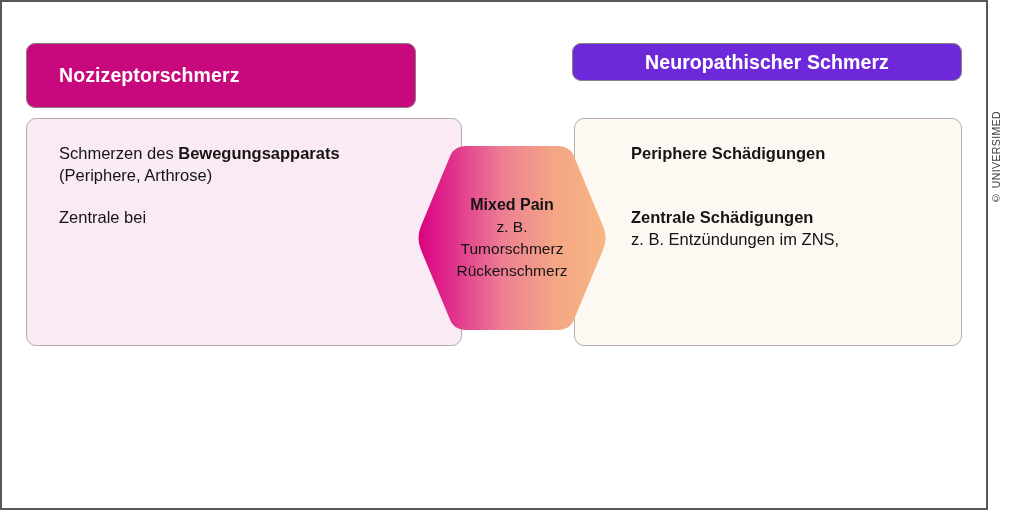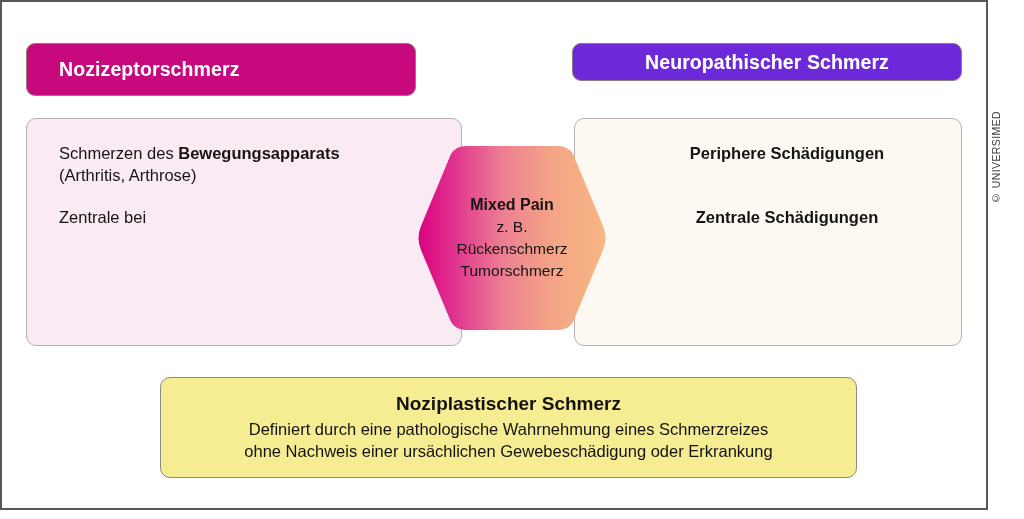--- a/index.html
+++ b/index.html
@@ -57,21 +57,21 @@
     border-radius: 9px;
     border: 1px solid #8a807c;
     display: flex;
     align-items: center;
     font-weight: bold;
     font-size: 19.5px;
     color: #ffffff;
     letter-spacing: 0.1px;
   }
   .hdr-left {
-    left: 26px;  top: 43px;  width: 390px; height: 53px;
+    left: 26px;  top: 43px;  width: 390px; height: 65px;
     background: #c8097d;
     justify-content: flex-start;
     padding-left: 32px;
   }
   .hdr-right {
     left: 572px; top: 43px;  width: 390px; height: 38px;
     background: #6d28d9;
     justify-content: center;
     text-shadow: 0 0 1px rgba(255,255,255,0.25);
   }
@@ -89,21 +89,20 @@
   }
   .panel-left {
     left: 26px;  top: 118px; width: 436px; height: 228px;
     background: #faeaf3;
     padding: 24px 18px 0 32px;
   }
   .panel-right {
     left: 574px; top: 118px; width: 388px; height: 228px;
     background: #fdf8f2;
     padding: 24px 18px 0 56px;
-    text-align: center;
   }
   .panel p {
     margin: 0 0 20px 0;
   }
   .panel p:last-child { margin-bottom: 0; }
   .panel b { font-weight: bold; }
 
   
   .hexwrap {
     position: absolute;
@@ -166,62 +165,57 @@
 
   <div class="copyright">© UNIVERSIMED</div>
 
   <div class="hdr hdr-left">
     <span>Nozizeptorschmerz</span>
   </div>
 
   <div class="panel panel-left">
     <p>
       <span>Schmerzen des </span><b>Bewegungsapparats</b><br>
-      <span>(Arthritis, Arthrose)</span>
+      <span>(Periphere, Arthrose)</span>
     </p>
     <p>
       <span>Zentrale bei</span><br>
     </p>
   </div>
 
   <div class="hdr hdr-right">
     <span>Neuropathischer Schmerz</span>
   </div>
 
   <div class="panel panel-right">
     <p>
       <b>Periphere Schädigungen</b><br>
       <br>
     </p>
     <p>
       <b>Zentrale Schädigungen</b><br>
-      <br>
+      <span>z. B. Entzündungen im ZNS,</span><br>
     </p>
   </div>
 
   <div class="hexwrap">
     <svg width="196" height="196" viewBox="0 0 196 196">
       <defs>
         <linearGradient id="hexgrad" x1="0" y1="0.5" x2="1" y2="0.5">
           <stop offset="0%" stop-color="#d9027f"></stop>
           <stop offset="18%" stop-color="#e0308d"></stop>
           <stop offset="45%" stop-color="#ed7f93"></stop>
           <stop offset="72%" stop-color="#f4a585"></stop>
           <stop offset="100%" stop-color="#f7b684"></stop>
         </linearGradient>
       </defs>
       <path d="M 52 6 L 144 6 Q 154 6 159 14 L 189 86 Q 194 98 189 110 L 159 182 Q 154 190 144 190 L 52 190 Q 42 190 37 182 L 7 110 Q 2 98 7 86 L 37 14 Q 42 6 52 6 Z" fill="url(#hexgrad)"></path>
     </svg>
     <div class="hextext">
       <div class="t1">Mixed Pain</div>
       <div>z. B.</div>
+      <div>Tumorschmerz</div>
       <div>Rückenschmerz</div>
-      <div>Tumorschmerz</div>
     </div>
   </div>
 
-  <div class="yellow">
-    <div class="y-title">Noziplastischer Schmerz</div>
-    <div class="y-line">Definiert durch eine pathologische Wahrnehmung eines Schmerzreizes</div>
-    <div class="y-line">ohne Nachweis einer ursächlichen Gewebeschädigung oder Erkrankung</div>
-  </div>
 
 </div>
 
 </body></html>

